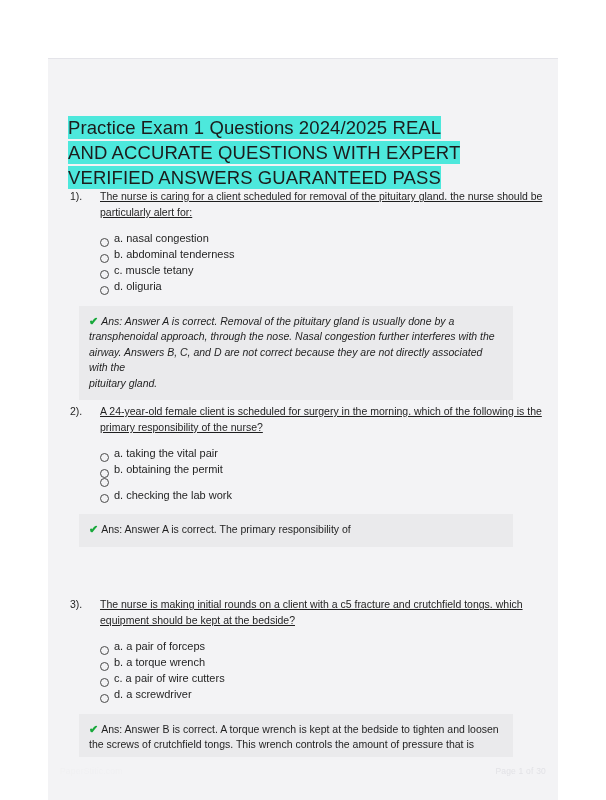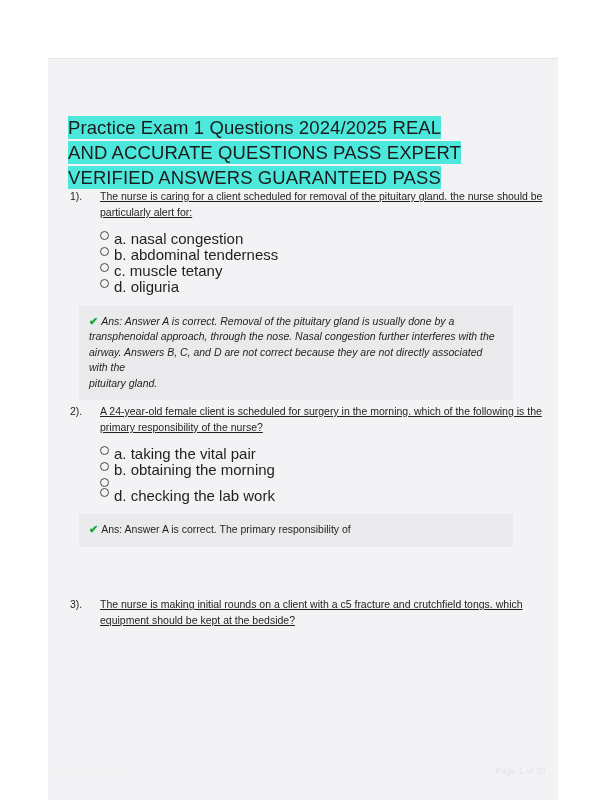--- a/index.html
+++ b/index.html
@@ -80,22 +80,22 @@
     line-height: 16px;
     color: #1f1f1f;
     text-decoration: underline;
   }
   .options {
     margin-top: 11px;
     padding-left: 32px;
   }
   .option {
     display: flex;
-    align-items: flex-start;
-    font-size: 15px;
+    align-items: flex-end;
+    font-size: 11px;
     line-height: 15.5px;
     color: #1f1f1f;
     margin-bottom: 0.5px;
   }
   .radio {
     width: 7px;
     height: 7px;
     border: 1px solid #4a4a4a;
     border-radius: 50%;
     margin-right: 5px;
@@ -153,21 +153,21 @@
 </head>
 <body>
 
 <div class="page-canvas">
 
   <div class="page-sheet">
     <div class="sheet-topline"></div>
 
     <div class="doc-title">
       <span class="hl">Practice Exam 1 Questions 2024/2025 REAL</span><br>
-      <span class="hl">AND ACCURATE QUESTIONS PASS EXPERT</span><br>
+      <span class="hl">AND ACCURATE QUESTIONS WITH EXPERT</span><br>
       <span class="hl">VERIFIED ANSWERS GUARANTEED PASS</span>
     </div>
 
     <div class="qblock" style="top:130px;">
       <div class="qhead">
         <div class="qnum">1).</div>
         <div class="qtext">The nurse is caring for a client scheduled for removal of the pituitary gland. the nurse should be particularly alert for:</div>
       </div>
       <div class="options">
         <div class="option">
@@ -198,40 +198,61 @@
         <div class="qnum">2).</div>
         <div class="qtext">A 24-year-old female client is scheduled for surgery in the morning. which of the following is the primary responsibility of the nurse?</div>
       </div>
       <div class="options">
         <div class="option">
           <span class="radio"></span>
           <span>a. taking the vital pair</span>
         </div>
         <div class="option">
           <span class="radio"></span>
-          <span>b. obtaining the morning</span>
+          <span>b. obtaining the permit</span>
         </div>
         <div class="option">
           <span class="radio"></span>
         </div>
         <div class="option">
           <span class="radio"></span>
           <span>d. checking the lab work</span>
         </div>
       </div>
       <div class="answer-box">
         <span class="check">✔</span><span style="display:inline">Ans: Answer A is correct. The primary responsibility of</span>
       </div>
     </div>
 
     <div class="qblock" style="top:538px;">
       <div class="qhead">
         <div class="qnum">3).</div>
         <div class="qtext">The nurse is making initial rounds on a client with a c5 fracture and crutchfield tongs. which equipment should be kept at the bedside?</div>
       </div>
+      <div class="options">
+        <div class="option">
+          <span class="radio"></span>
+          <span>a. a pair of forceps</span>
+        </div>
+        <div class="option">
+          <span class="radio"></span>
+          <span>b. a torque wrench</span>
+        </div>
+        <div class="option">
+          <span class="radio"></span>
+          <span>c. a pair of wire cutters</span>
+        </div>
+        <div class="option">
+          <span class="radio"></span>
+          <span>d. a screwdriver</span>
+        </div>
+      </div>
+      <div class="answer-box clipped">
+        <span class="check">✔</span><span style="display:inline">Ans: Answer B is correct. A torque wrench is kept at the bedside to tighten and loosen the screws of crutchfield tongs. This wrench controls the amount of pressure that is</span>
+      </div>
     </div>
 
   </div>
 
   <div class="footer">
     <div class="footer-left">PaperStitic.com</div>
     <div class="footer-right">Page 1 of 30</div>
   </div>
 
 </div>

